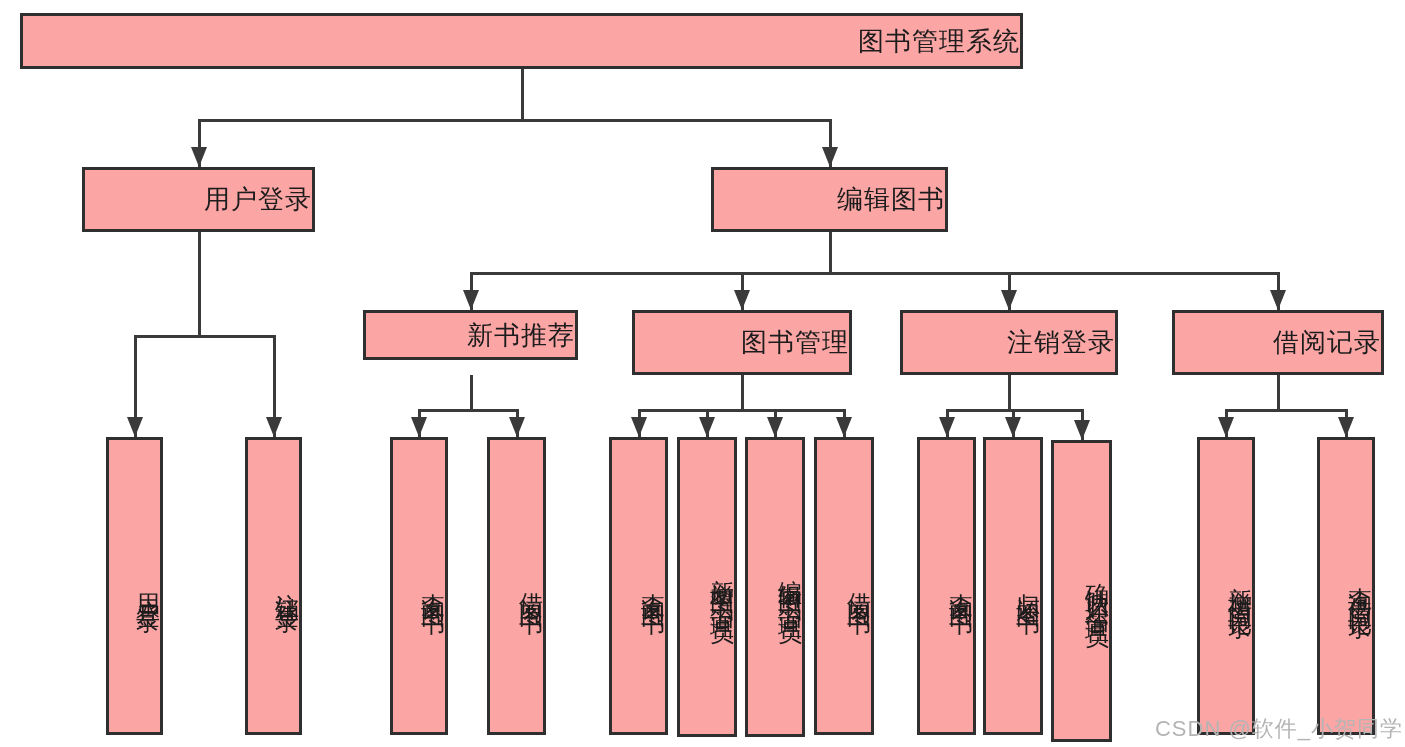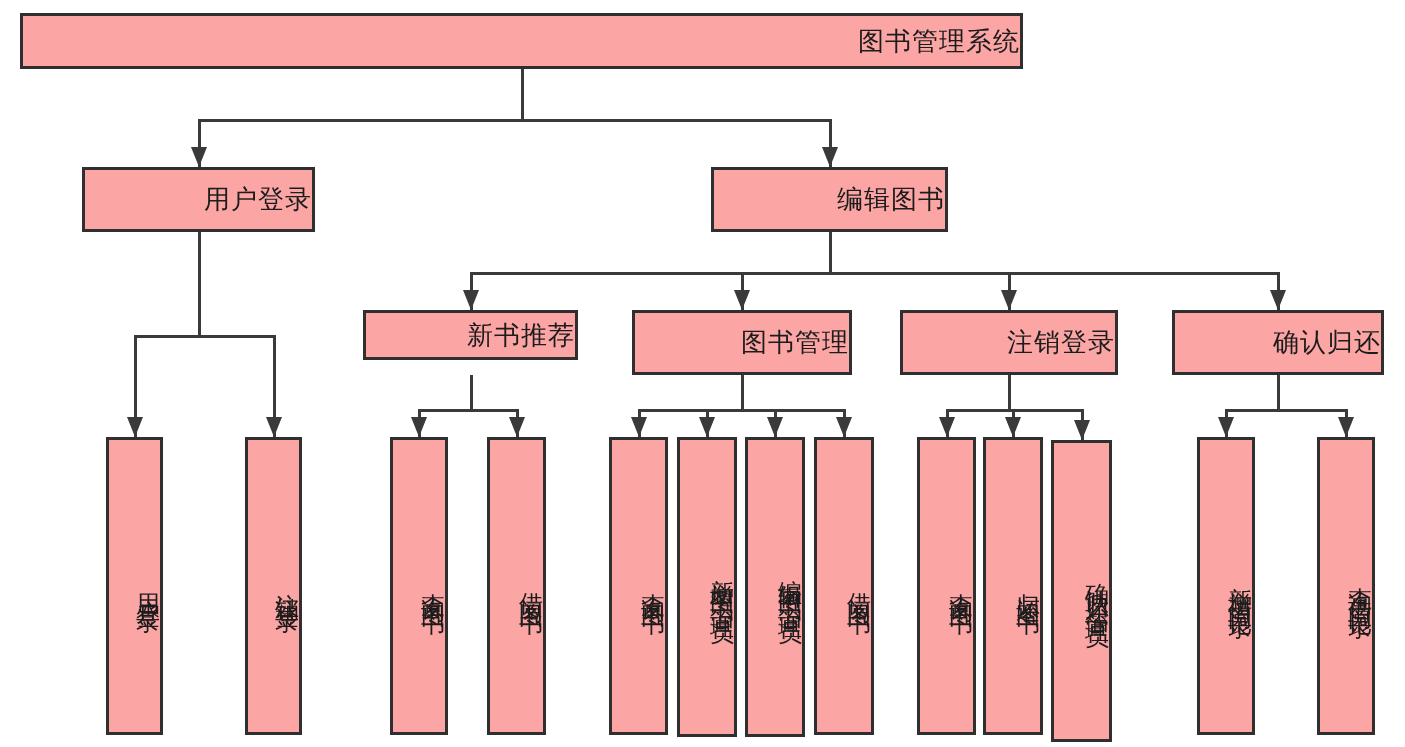--- a/index.html
+++ b/index.html
@@ -65,40 +65,41 @@
     letter-spacing: 1px;
     color: var(--watermark, #b4b4b4);
     z-index: 5;
     white-space: nowrap;
   }
 </style>
 </head>
 <body style="background: rgb(255, 255, 255);">
 
 <div id="diagram">
+  <div class="watermark">CSDN @软件_小贺同学</div>
 <div class="node horizontal" style="left: 20px; top: 13px; width: 1003px; height: 56px;">
       <span class="label">图书管理系统</span>
     </div>
     <div class="node horizontal" style="left: 82px; top: 167px; width: 233px; height: 65px;">
       <span class="label">用户登录</span>
     </div>
     <div class="node horizontal" style="left: 711px; top: 167px; width: 237px; height: 65px;">
       <span class="label">编辑图书</span>
     </div>
     <div class="node horizontal" style="left: 363px; top: 310px; width: 215px; height: 50px;">
       <span class="label">新书推荐</span>
     </div>
     <div class="node horizontal" style="left: 632px; top: 310px; width: 220px; height: 65px;">
       <span class="label">图书管理</span>
     </div>
     <div class="node horizontal" style="left: 900px; top: 310px; width: 218px; height: 65px;">
       <span class="label">注销登录</span>
     </div>
     <div class="node horizontal" style="left: 1172px; top: 310px; width: 212px; height: 65px;">
-      <span class="label">确认归还</span>
+      <span class="label">借阅记录</span>
     </div>
     <div class="node vertical" style="left: 106px; top: 437px; width: 57px; height: 298px;">
       <span class="label">用户登录</span>
     </div>
     <div class="node vertical" style="left: 245px; top: 437px; width: 57px; height: 298px;">
       <span class="label">注销登录</span>
     </div>
     <div class="node vertical" style="left: 390px; top: 437px; width: 58px; height: 298px;">
       <span class="label">查询图书</span>
     </div>

